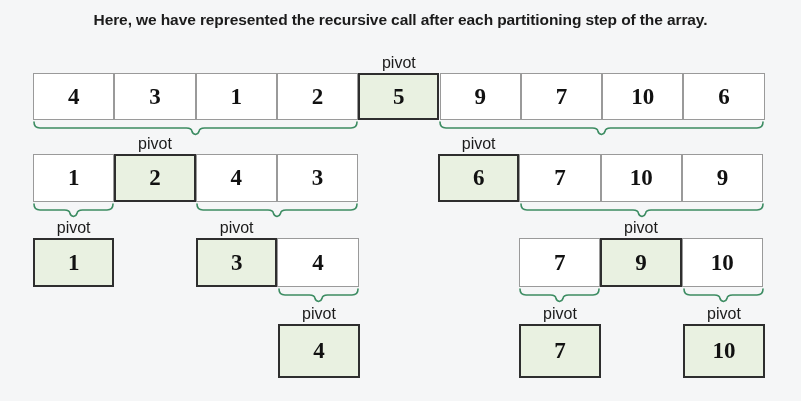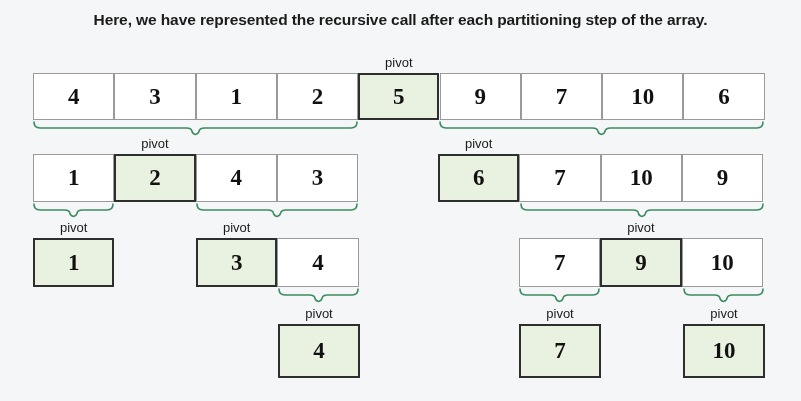--- a/index.html
+++ b/index.html
@@ -39,21 +39,21 @@
   }
   .cell.pivot{
     background:#e9f1e1;
     border:2px solid #2e2e2e;
     z-index:3;
   }
 
   
   .pivot-label{
     position:absolute;
-    font-size:13px;
+    font-size:16px;
     color:#1b1b1b;
     font-family:"Liberation Sans", sans-serif;
     text-align:center;
     white-space:nowrap;
     line-height:14px;
   }
 
   
   .brace{position:absolute;}
   .brace svg{display:block;overflow:visible;}

